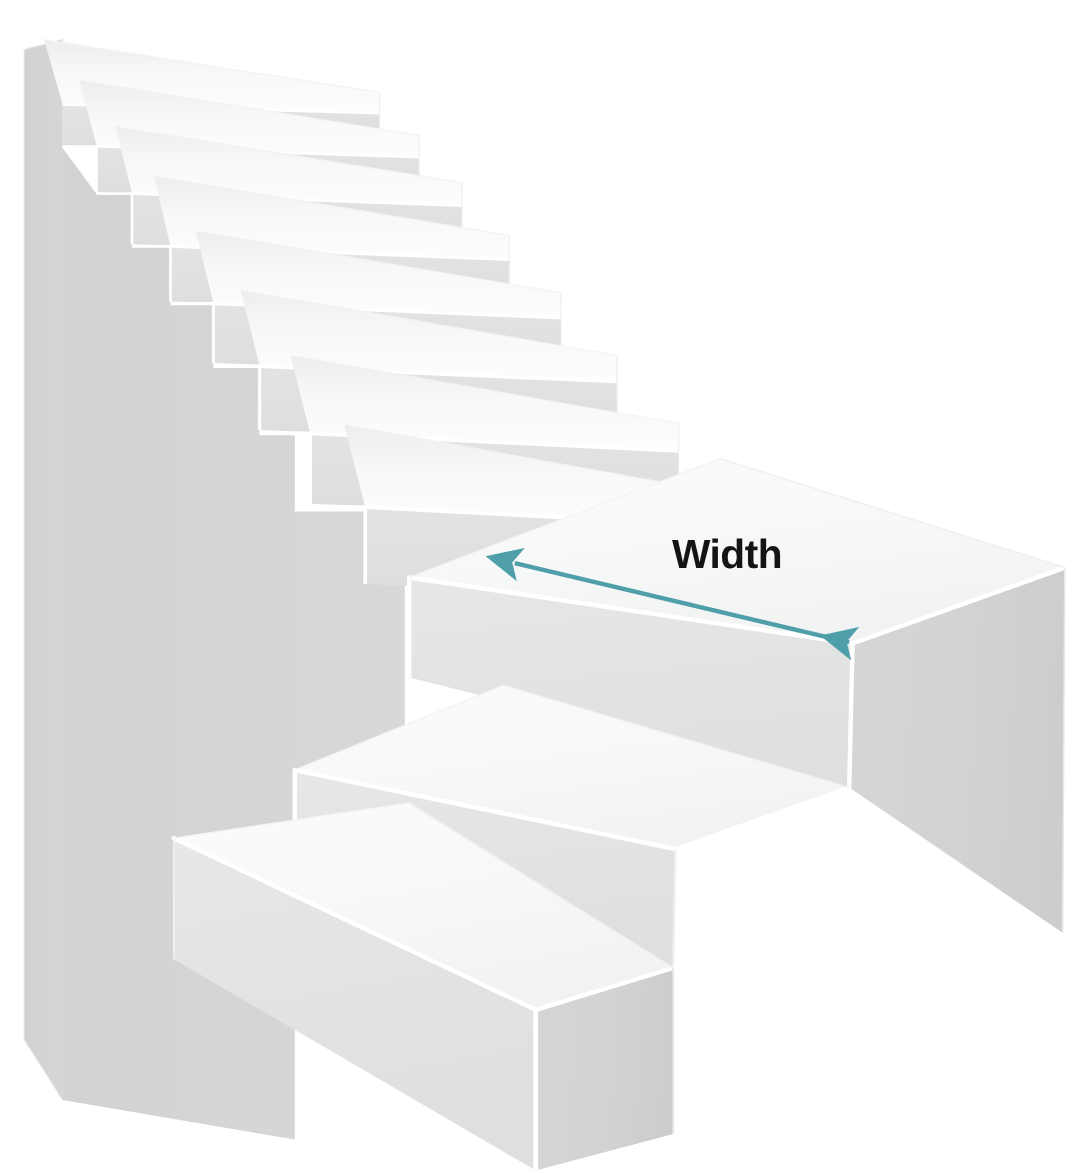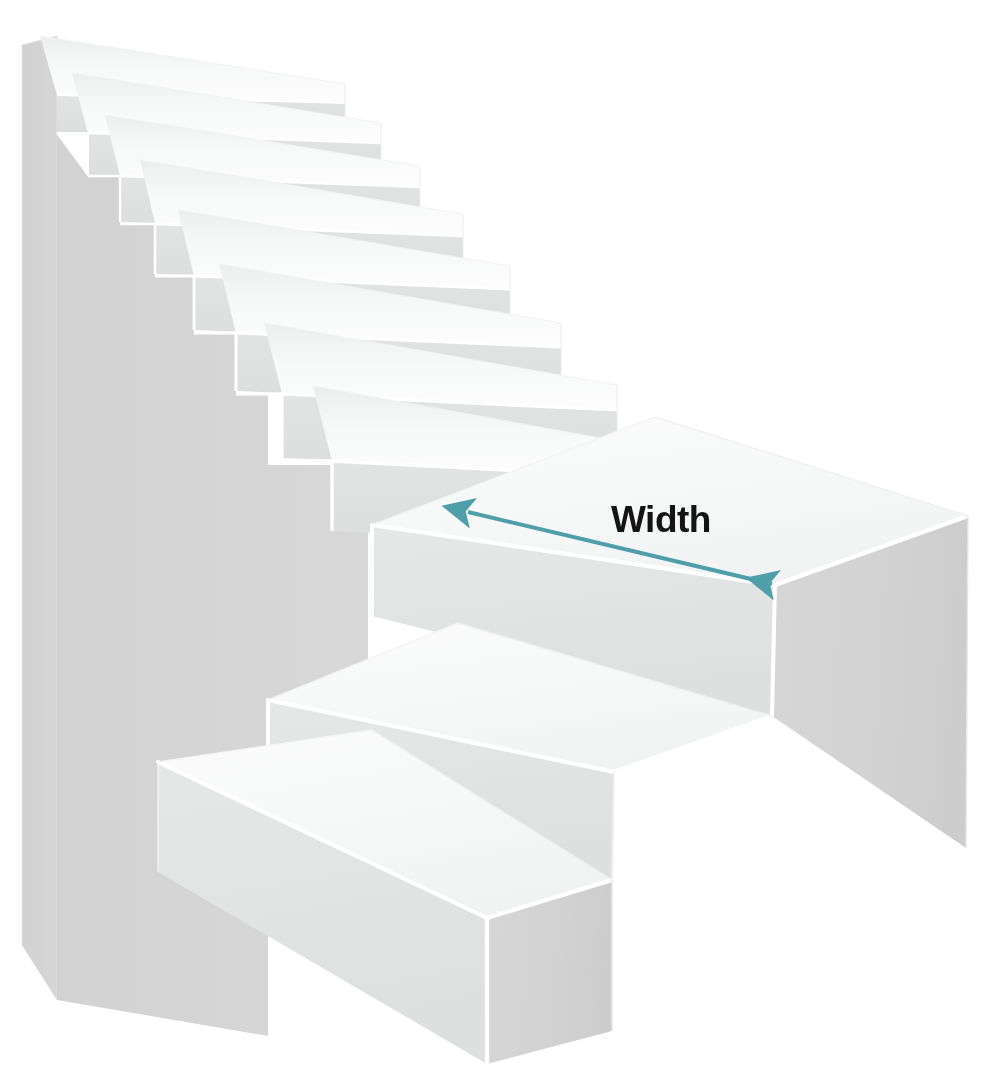--- a/index.html
+++ b/index.html
@@ -210,15 +210,15 @@
       <path d="M612,880 L612,1031" stroke="#e8e8e8" stroke-width="1.6" fill="none"></path>
       <path d="M158,762 L158,872" stroke="#f3f3f3" stroke-width="1.4" fill="none"></path>
     </g>
 
     <g>
       <line x1="468" y1="512" x2="772" y2="584" stroke="#4e9fa9" stroke-width="4" marker-start="url(#arrowStart)" marker-end="url(#arrowEnd)"></line>
     </g>
 
   </svg>
 
-  <div class="wlabel" style="left:611px; top:501px;">Width</div>
+  <div class="wlabel" style="left:611px; top:485px;">Width</div>
 
 </div>
 
 </body></html>

